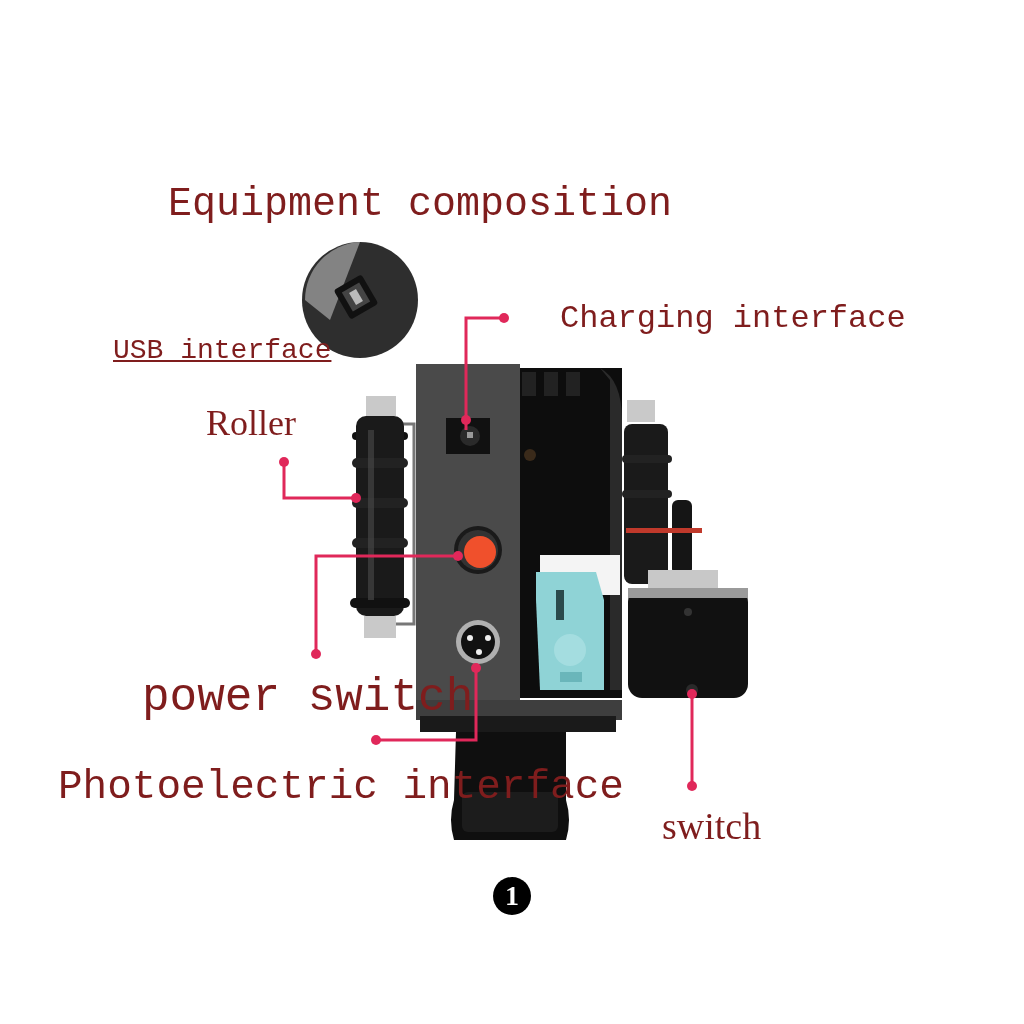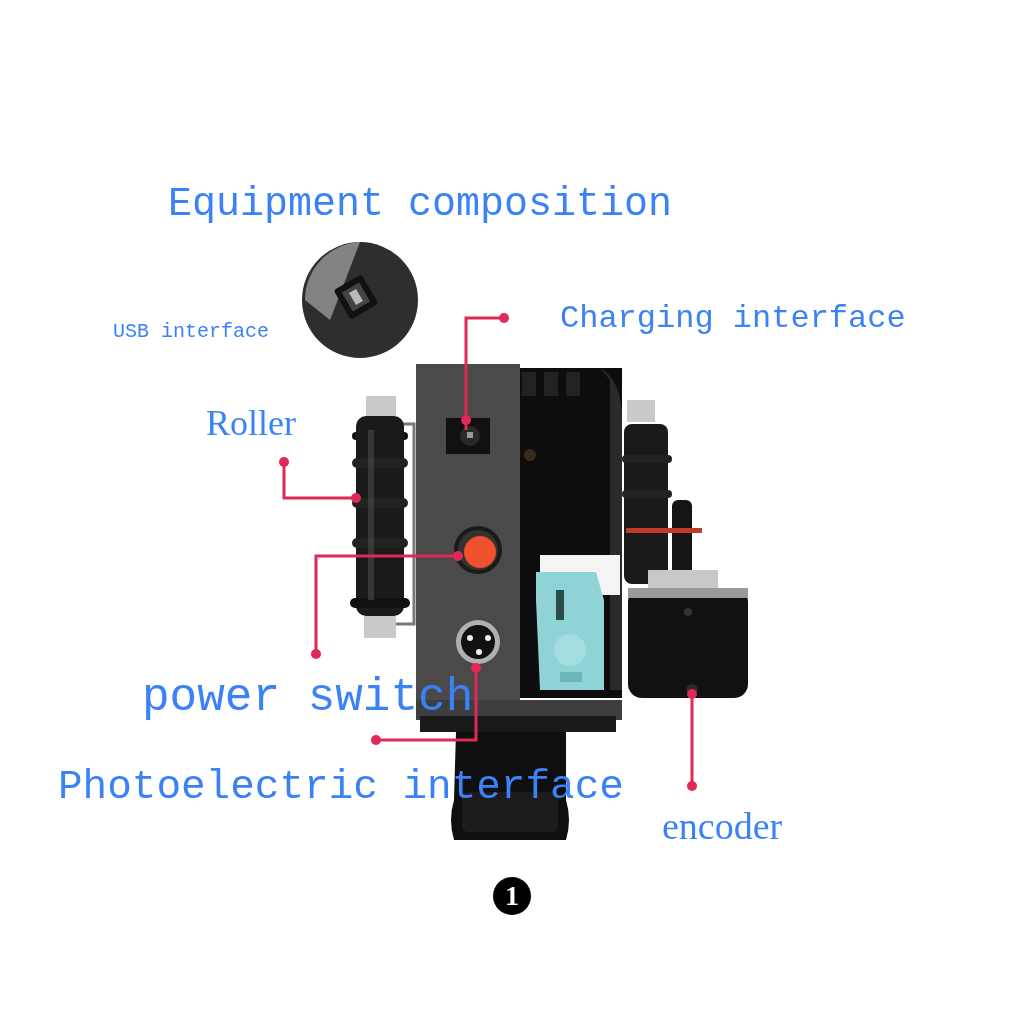--- a/index.html
+++ b/index.html
@@ -1,20 +1,20 @@
 <!DOCTYPE html>
 <html><head>
   <meta charset="utf-8">
   <style>
     html, body { margin: 0; padding: 0; background: #ffffff; }
     body { width: 1024px; height: 1024px; position: relative; overflow: hidden; font-family: "Liberation Mono", "DejaVu Sans Mono", monospace; color: #111; }
     .abs { position: absolute; }
-    .label { position: absolute; white-space: nowrap; color: #3b82f6; }
+    .label { position: absolute; white-space: nowrap; color: #7f1d1d; }
     .title { left: 168px; top: 182px; font-size: 40px; letter-spacing: 0px; }
-    .lbl-usb { left: 113px; top: 320px; font-size: 20px; }
+    .lbl-usb { left: 113px; top: 335px; font-size: 28px; text-decoration: underline; }
     .lbl-charging { left: 560px; top: 300px; font-size: 32px; }
     .lbl-roller { left: 186px; top: 402px; font-size: 36px; font-family: "Liberation Serif", "DejaVu Serif", serif; margin-left: 20px; }
     .lbl-power { left: 142px; top: 672px; font-size: 46px; }
     .lbl-photo { left: 58px; top: 764px; font-size: 41px; }
     .lbl-encoder { left: 662px; top: 804px; font-size: 38px; font-family: "Liberation Serif", "DejaVu Serif", serif; }
     .badge { left: 493px; top: 877px; width: 38px; height: 38px; border-radius: 50%; background: #000; color: #fff; font-family: "Liberation Serif", serif; font-weight: bold; font-size: 28px; text-align: center; line-height: 38px; }
     svg.scene { position: absolute; left: 0; top: 0; }
   </style>
 </head>
 <body>
@@ -116,14 +116,14 @@
     <circle cx="692" cy="786" r="5" stroke="none"></circle>
   </g>
 </svg>
 
 <div class="label title">Equipment composition</div>
 <div class="label lbl-usb">USB interface</div>
 <div class="label lbl-charging">Charging interface</div>
 <div class="label lbl-roller">Roller</div>
 <div class="label lbl-power">power switch</div>
 <div class="label lbl-photo">Photoelectric interface</div>
-<div class="label lbl-encoder">encoder</div>
+<div class="label lbl-encoder">switch</div>
 <div class="abs badge">1</div>
 
 </body></html>

